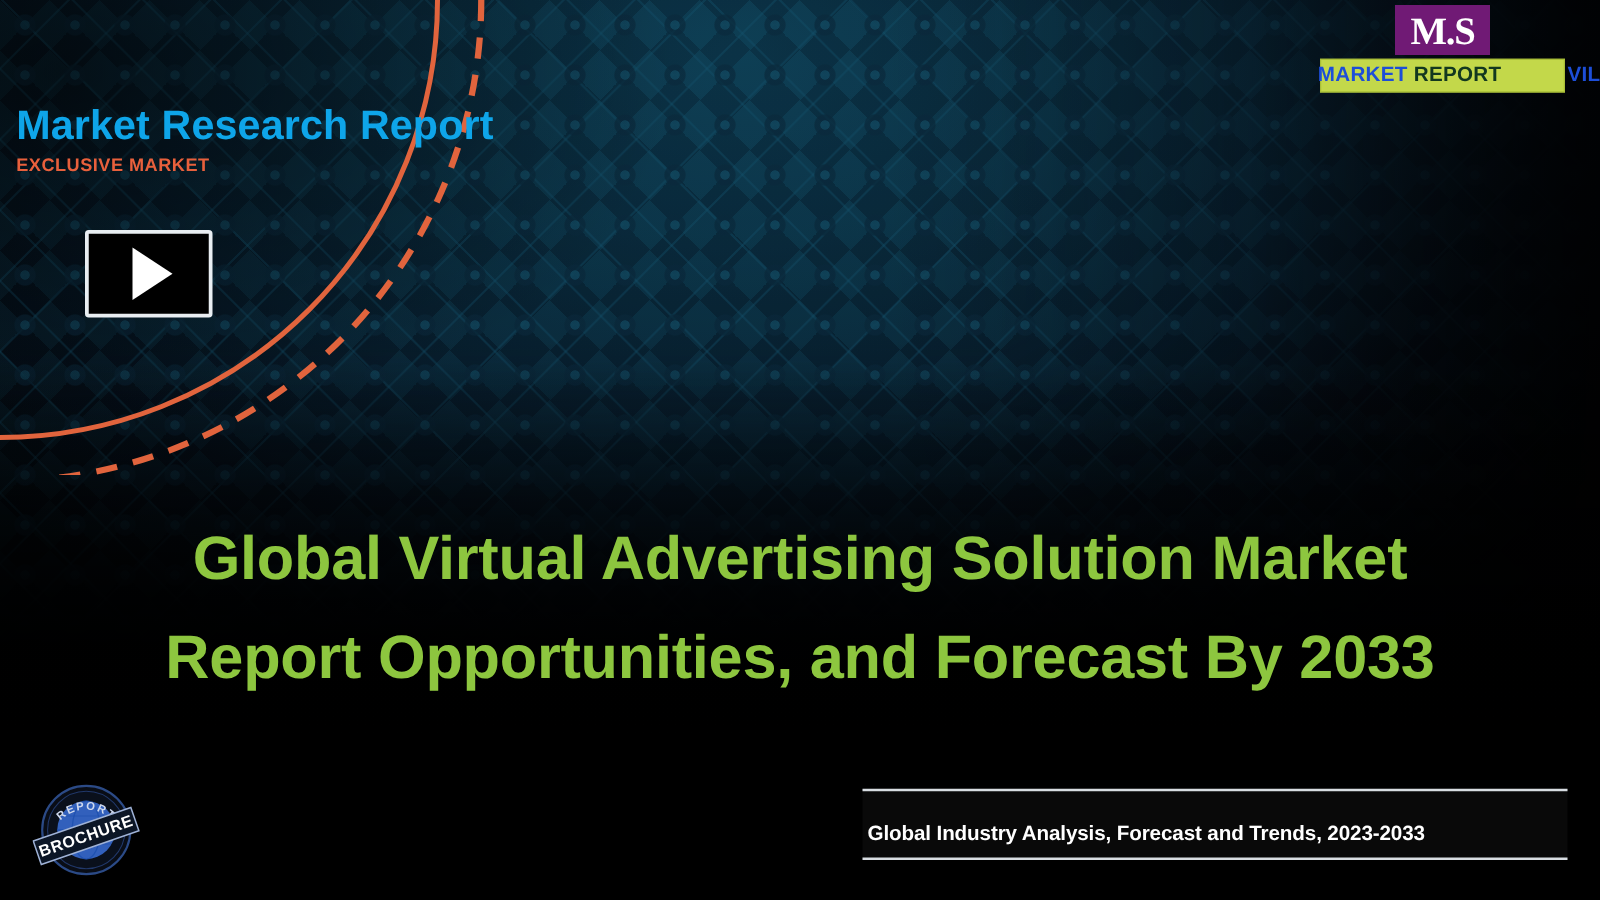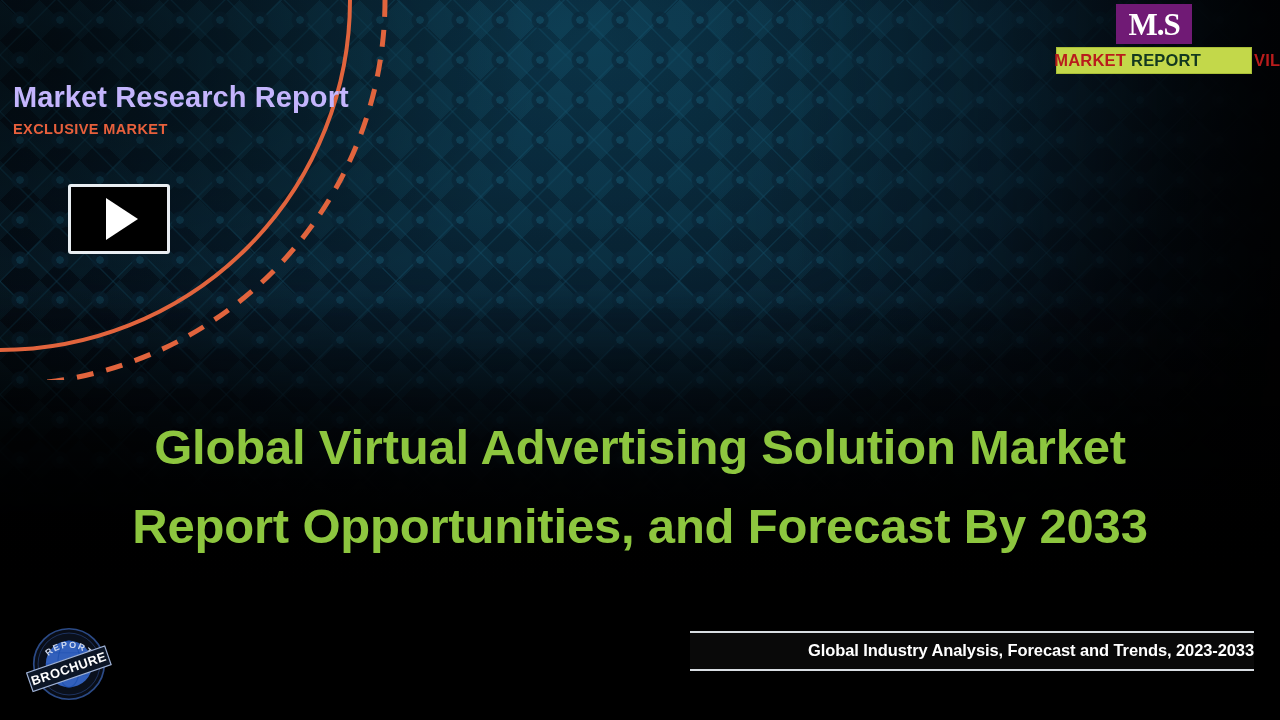--- a/index.html
+++ b/index.html
@@ -70,23 +70,23 @@
     pointer-events: none;
   }
 
   
   .hdr {
     position: absolute;
     left: 13px;
     top: 82px;
   }
   .hdr-title {
-    font-size: 29px;
-    font-weight: bold;
-    color: #c4b5fd;
+    font-size: 33px;
+    font-weight: bold;
+    color: #0ea5e9;
     letter-spacing: 0.1px;
     line-height: 1.1;
   }
   .hdr-sub {
     margin-top: 7px;
     font-size: 14.5px;
     font-weight: bold;
     color: #e8603c;
     letter-spacing: 0.4px;
   }
@@ -146,21 +146,21 @@
     align-items: center;
     justify-content: center;
     gap: 5px;
     border: 1px solid #a9bf37;
   }
   .brand-bar span {
     font-size: 16.5px;
     font-weight: bold;
     letter-spacing: 0.2px;
   }
-  .bw { color: #b91c1c; margin-left: 48px; }
+  .bw { color: #1d4ed8; margin-left: 48px; }
   .bd { color: #13381f; }
 
   
   .main-title {
     position: absolute;
     left: 0;
     top: 408px;
     width: 1280px;
     text-align: center;
     color: #8dc63f;
@@ -174,24 +174,23 @@
   .main-title .ln2 { display: block; }
 
   
   .footer {
     position: absolute;
     left: 690px;
     top: 631px;
     width: 564px;
     border-top: 2px solid #d8dde2;
     border-bottom: 2px solid #d8dde2;
-    padding: 8px 0 9px 4px;
+    padding: 25px 0 9px 4px;
     box-sizing: border-box;
     background: rgba(255,255,255,0.035);
-    text-align: right;
   }
   .footer-text {
     color: #ffffff;
     font-size: 16.5px;
     font-weight: bold;
     letter-spacing: -0.1px;
     white-space: nowrap;
   }
 
   

